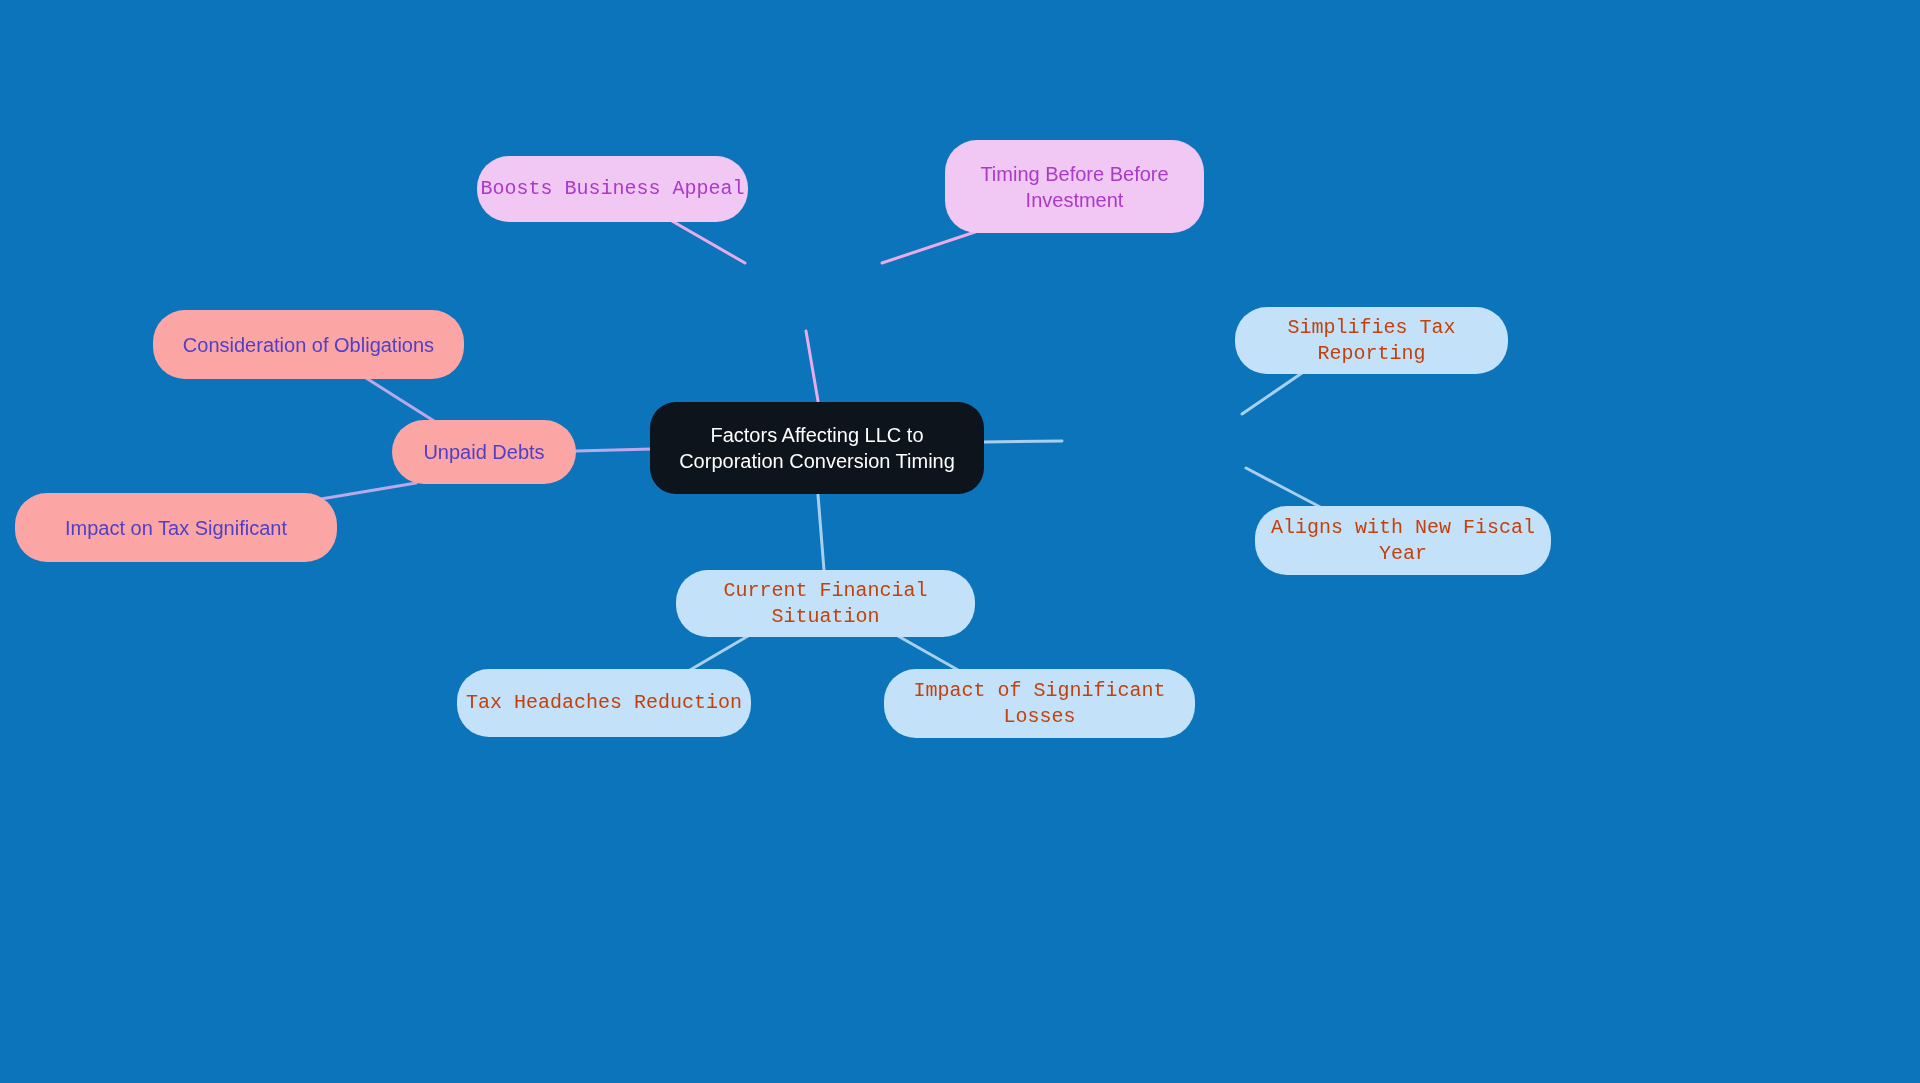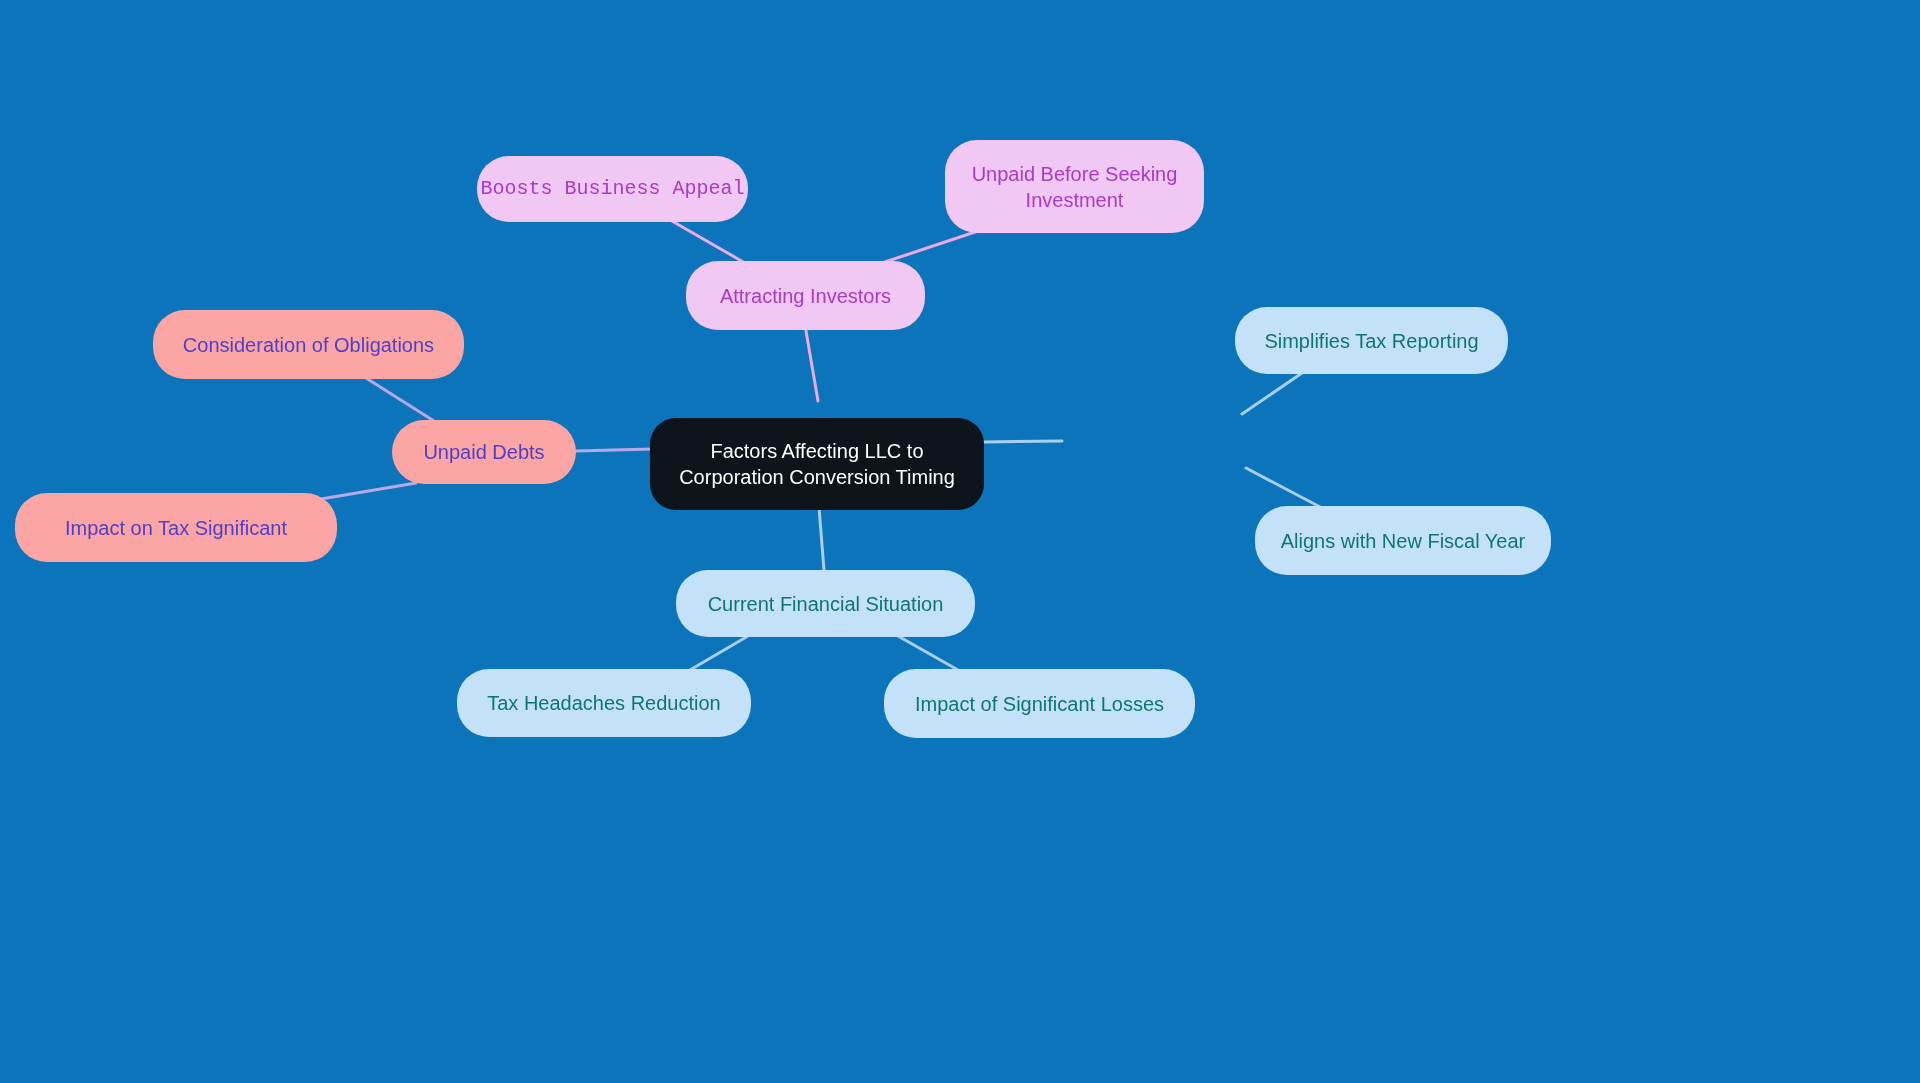--- a/index.html
+++ b/index.html
@@ -36,23 +36,23 @@
   }
   .node span { display: block; }
   .center-node {
     background: #0d141c;
     color: #ffffff;
     border-radius: 26px;
     padding: 0 22px;
   }
   .pink     { background: #f1c7f3; color: #aa3ac8; }
   .lavender { background: #fca5a5; color: #5140c6; }
-  .blue     { background: #c3e2f9; color: #0f766e; }
+  .blue     { background: #c3e2f9; color: #c2410c; font-family: Liberation Mono, monospace; }
 
-  .n-central        { left: 650px;  top: 402px; width: 334px; height: 92px; margin-top: 16px; }
+  .n-central        { left: 650px;  top: 402px; width: 334px; height: 92px; }
   .n-attracting     { left: 686px;  top: 261px; width: 239px; height: 69px; }
   .n-boosts         { left: 477px;  top: 156px; width: 271px; height: 66px; font-family: Liberation Mono, monospace; }
   .n-timing         { left: 945px;  top: 140px; width: 259px; height: 93px; padding: 0 26px; }
   .n-unpaid         { left: 392px;  top: 420px; width: 184px; height: 64px; }
   .n-consideration  { left: 153px;  top: 310px; width: 311px; height: 69px; }
   .n-impact-tax     { left: 15px;   top: 493px; width: 322px; height: 69px; }
   .n-fiscal         { left: 1060px; top: 410px; width: 197px; height: 64px; }
   .n-simplifies     { left: 1235px; top: 307px; width: 273px; height: 67px; }
   .n-aligns         { left: 1255px; top: 506px; width: 296px; height: 69px; }
   .n-current        { left: 676px;  top: 570px; width: 299px; height: 67px; }
@@ -79,28 +79,25 @@
 
     <line x1="818" y1="495" x2="824" y2="570" stroke="#a9cfee" stroke-width="3" stroke-linecap="round"></line>
     <line x1="748" y1="636" x2="690" y2="670" stroke="#a9cfee" stroke-width="3" stroke-linecap="round"></line>
     <line x1="898" y1="636" x2="958" y2="670" stroke="#a9cfee" stroke-width="3" stroke-linecap="round"></line>
   </svg>
 
   <div class="node center-node n-central">
     <span>Factors Affecting LLC to Corporation Conversion Timing</span>
   </div>
 
-  <div class="node pink n-attracting">
-    <span>Attracting Investors</span>
-  </div>
   <div class="node pink n-boosts">
     <span>Boosts Business Appeal</span>
   </div>
   <div class="node pink n-timing">
-    <span>Unpaid Before Seeking Investment</span>
+    <span>Timing Before Before Investment</span>
   </div>
 
   <div class="node lavender n-unpaid">
     <span>Unpaid Debts</span>
   </div>
   <div class="node lavender n-consideration">
     <span>Consideration of Obligations</span>
   </div>
   <div class="node lavender n-impact-tax">
     <span>Impact on Tax Significant</span>

